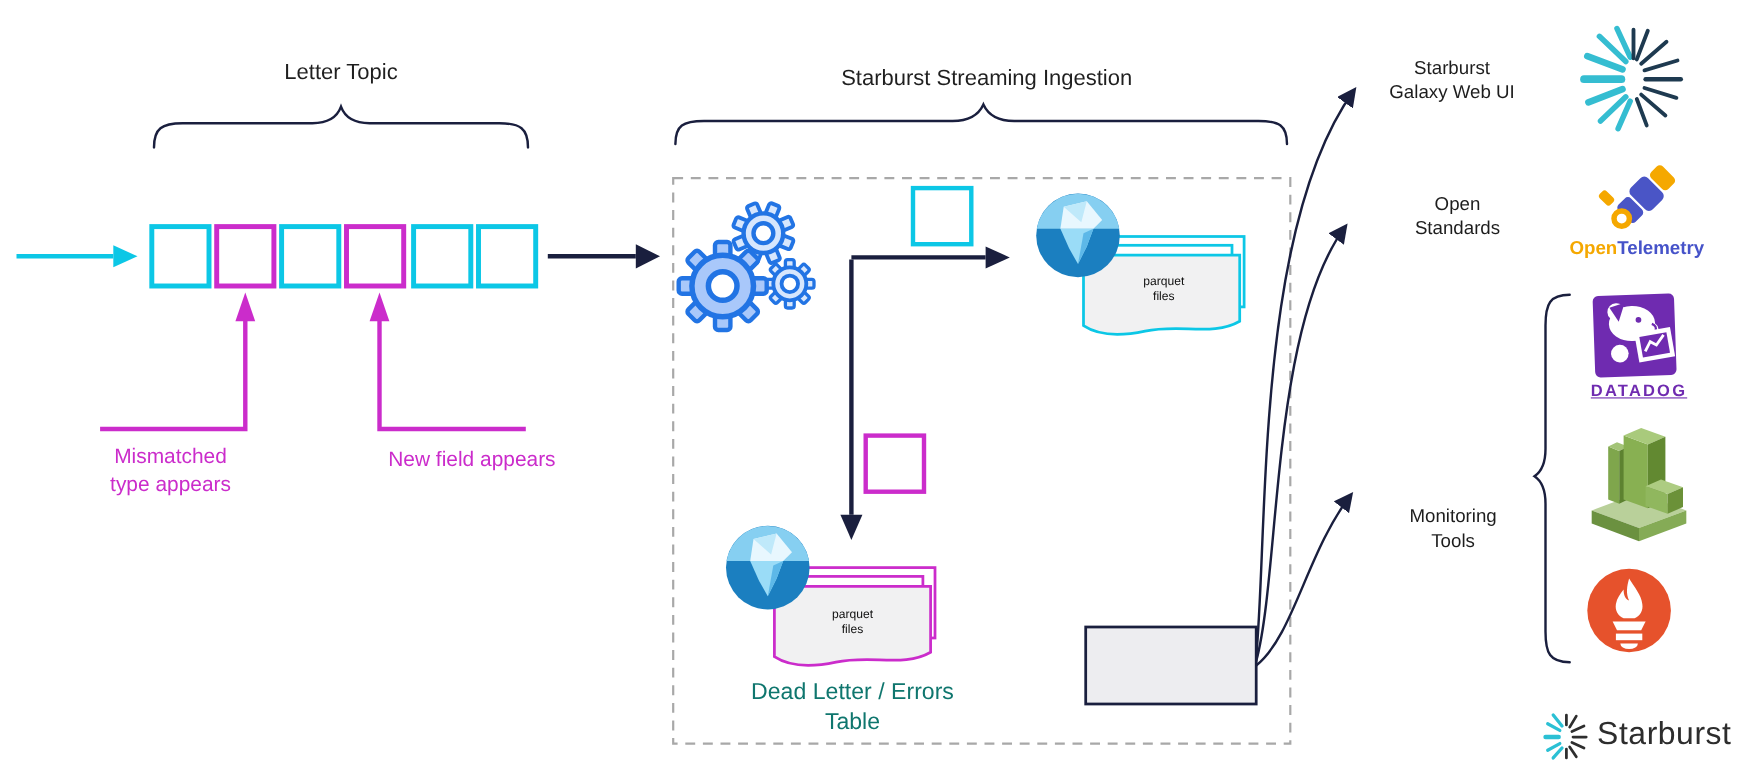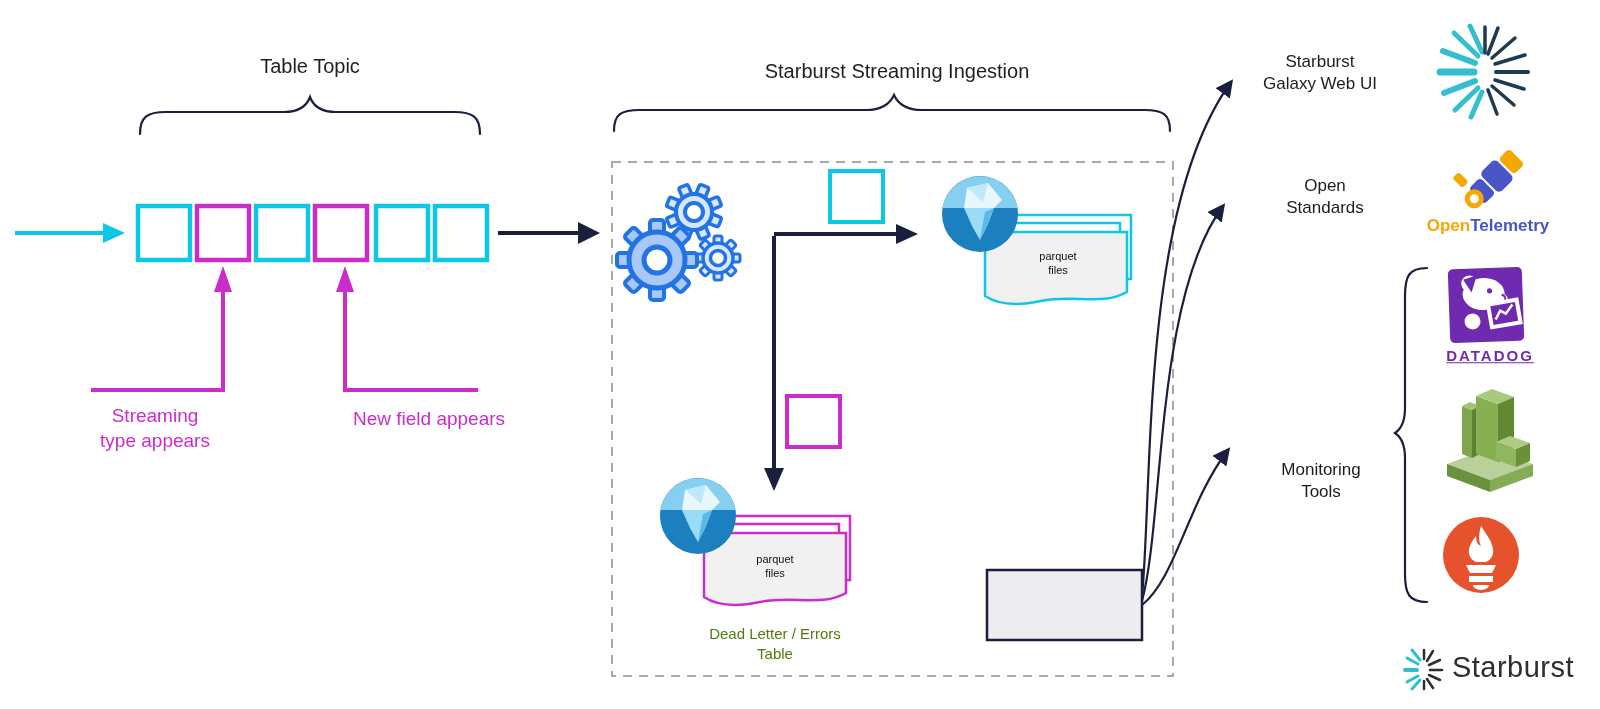--- a/index.html
+++ b/index.html
@@ -6,21 +6,21 @@
   #stage{position:relative;width:1600px;height:709px;overflow:hidden;background:#fff;
          font-family:"Liberation Sans",sans-serif;}
   #art{position:absolute;left:0;top:0;width:1600px;height:709px;}
   .lbl{position:absolute;transform:translate(-50%,-50%);text-align:center;
        white-space:pre-line;line-height:1.3;color:#1e1e1e;}
   .t-title{font-size:20px;color:#1f1f1f;}
   .t-magenta{font-size:19px;color:#cb2ccb;}
   .t-out{font-size:17px;color:#1d1d1d;}
   .t-parquet{font-size:11px;color:#101010;}
   .t-box{font-size:19px;color:#101010;}
-  .t-dead{font-size:15px;color:#4d7c0f;}
+  .t-dead{font-size:21px;color:#0f766e;}
   .t-datadog{font-size:15px;font-weight:bold;color:#6f2bb0;letter-spacing:2px;}
   .t-otel{font-size:17px;font-weight:bold;}
   .t-otel .o1{color:#f5a800;}
   .t-otel .o2{color:#4653c9;}
   .t-sbwordmark{font-size:29px;color:#2d2d2d;font-weight:500;letter-spacing:0.5px;}
 </style>
 </head>
 <body>
 
 <div id="stage">
@@ -244,22 +244,22 @@
       <line x1="1429" y1="665" x2="1440" y2="660" stroke-width="2.5"></line>
       <line x1="1429" y1="675" x2="1440" y2="680" stroke-width="2.5"></line>
       <line x1="1427" y1="661" x2="1433" y2="651" stroke-width="2.5"></line>
       <line x1="1427" y1="679" x2="1433" y2="688" stroke-width="2.5"></line>
       <line x1="1424" y1="659" x2="1424" y2="650" stroke-width="2.5"></line>
       <line x1="1424" y1="681" x2="1424" y2="689" stroke-width="2.5"></line>
     </g>
   </g>
 </svg>
 
-<div class="lbl t-title" style="left:310px;top:66px;">Table Topic</div>
-<div class="lbl t-magenta" style="left:155px;top:429px;">Streaming
+<div class="lbl t-title" style="left:310px;top:66px;">Letter Topic</div>
+<div class="lbl t-magenta" style="left:155px;top:429px;">Mismatched
 type appears</div>
 <div class="lbl t-magenta" style="left:429px;top:419px;">New field appears</div>
 
 <div class="lbl t-title" style="left:897px;top:71px;">Starburst Streaming Ingestion</div>
 <div class="lbl t-parquet" style="left:1058px;top:263px;">parquet
 files</div>
 <div class="lbl t-parquet" style="left:775px;top:566px;">parquet
 files</div>
 <div class="lbl t-dead" style="left:775px;top:643px;">Dead Letter / Errors
 Table</div>

